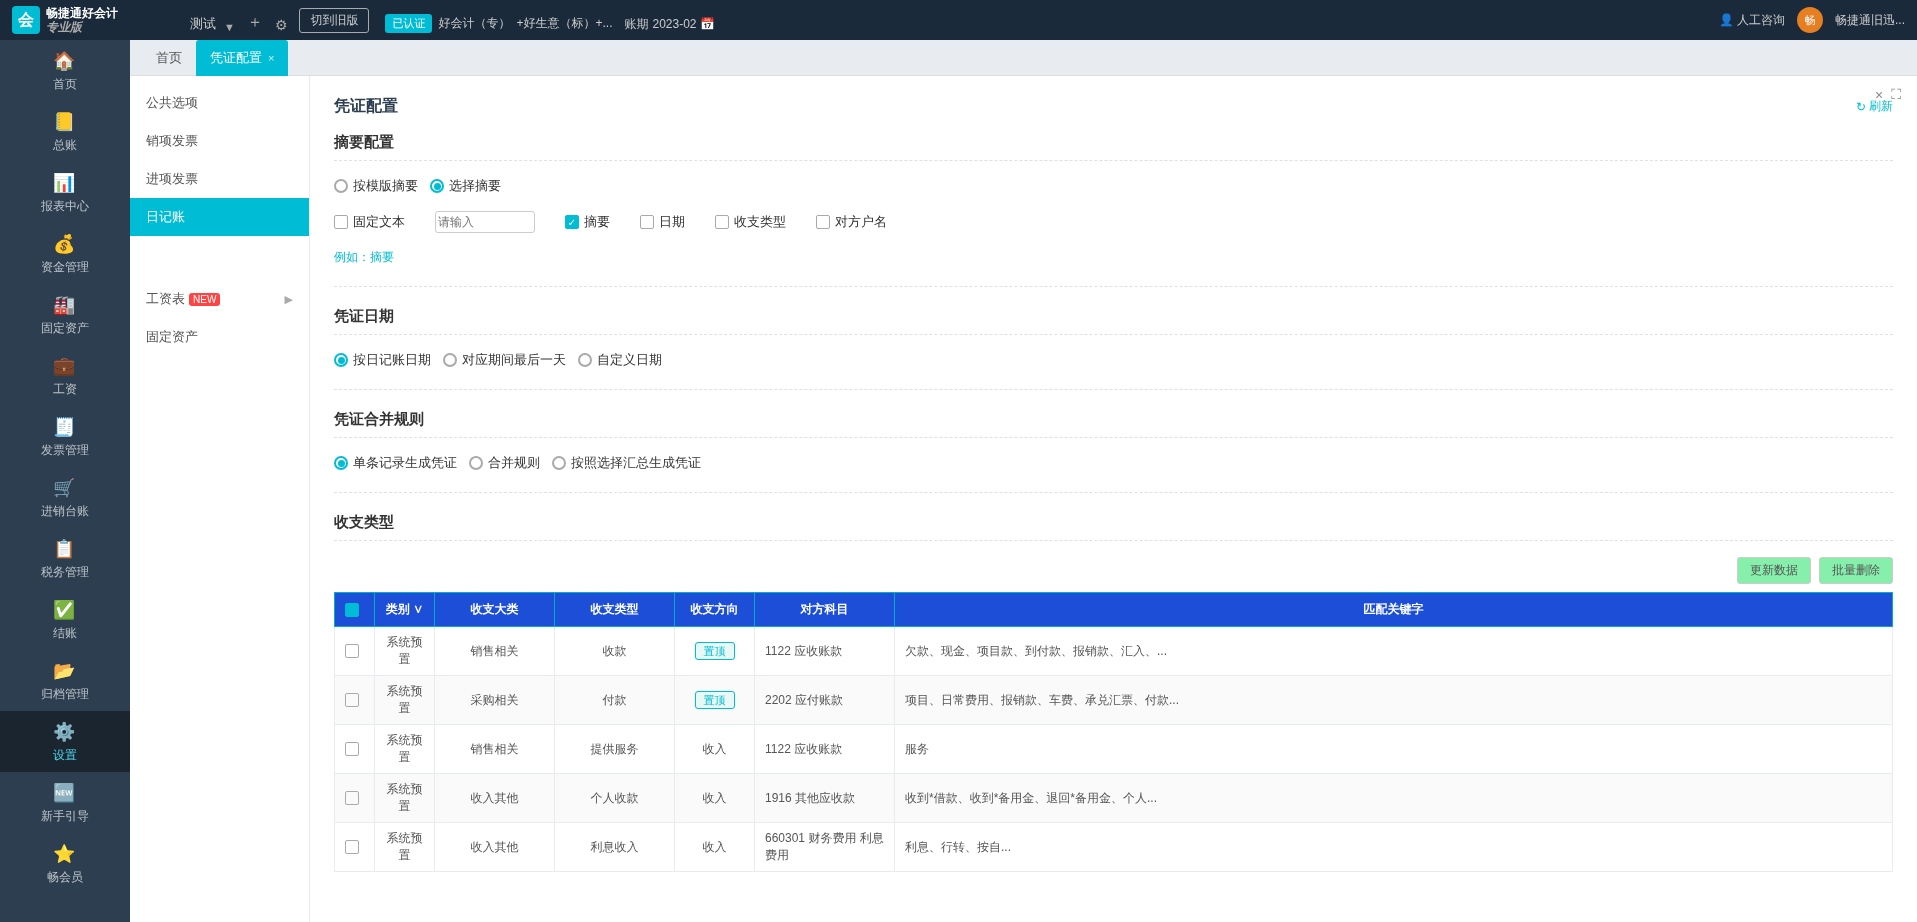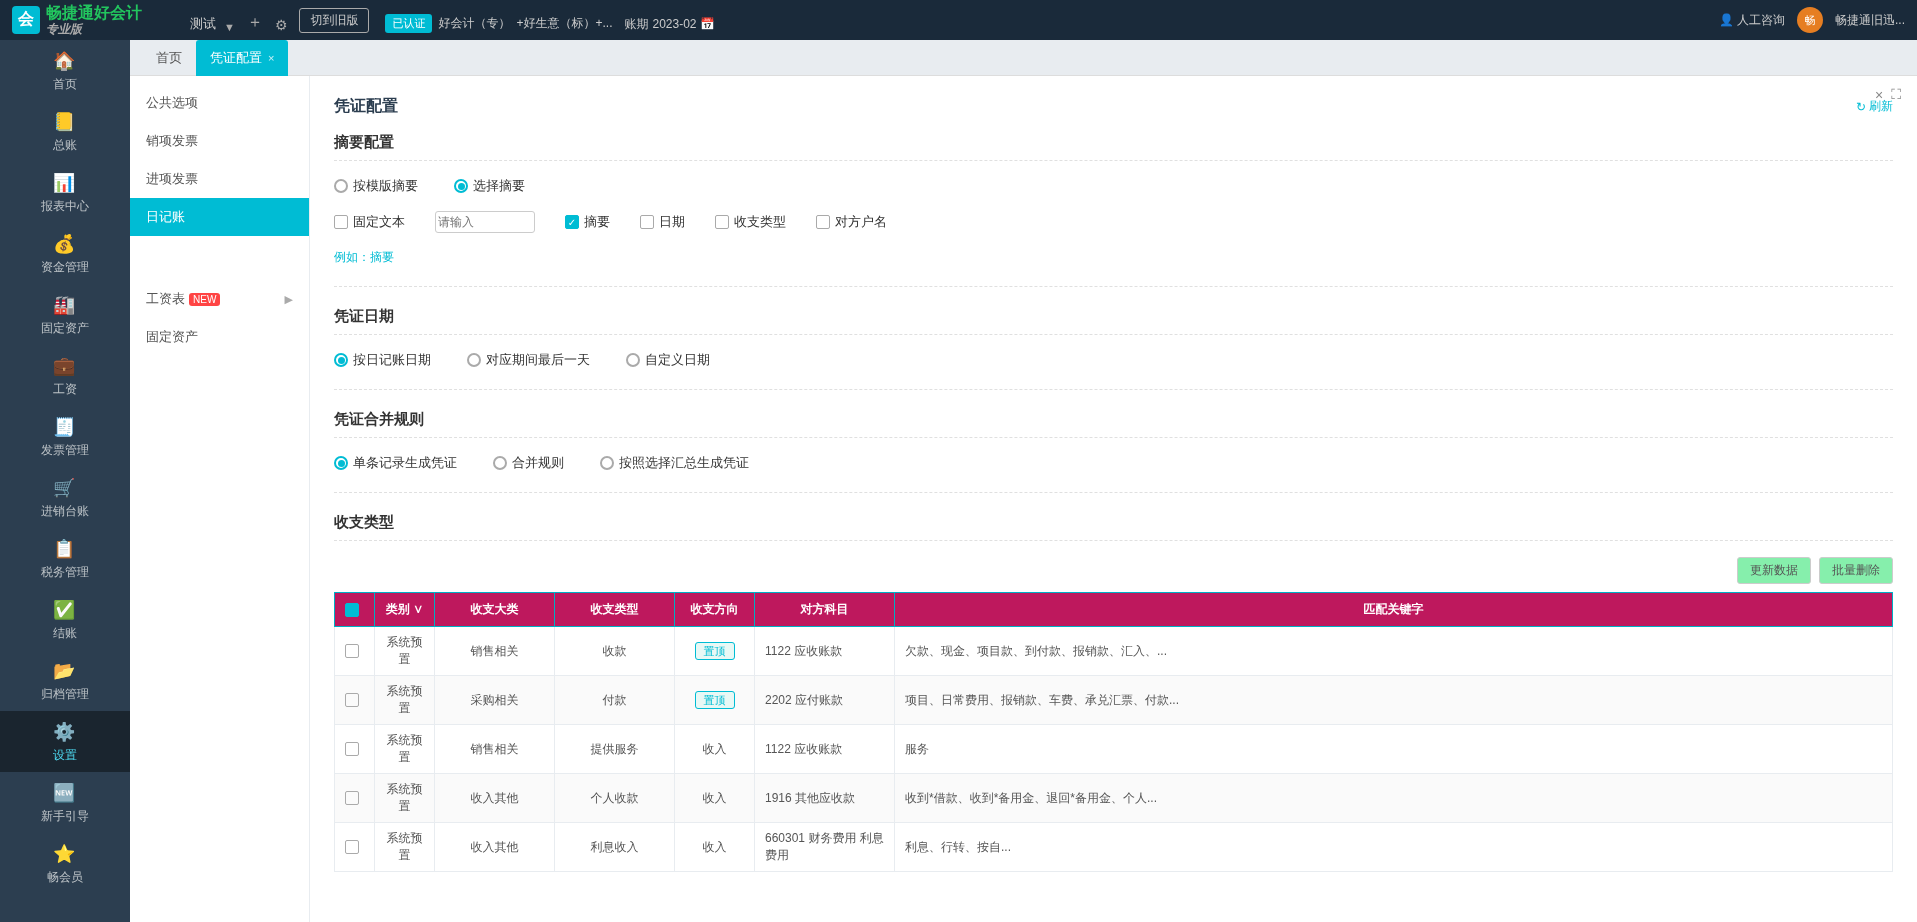--- a/index.html
+++ b/index.html
@@ -185,21 +185,21 @@
       color: #333;
       margin-bottom: 16px;
       padding-bottom: 8px;
       border-bottom: 1px dashed #e0e0e0;
     }
 
     
     .radio-group {
       display: flex;
       align-items: flex-start;
-      gap: 36px;
+      gap: 12px;
       margin-bottom: 16px;
     }
     .radio-item {
       display: flex;
       align-items: center;
       gap: 5px;
       cursor: pointer;
       font-size: 13px;
     }
     .radio-circle {
@@ -278,21 +278,21 @@
       background: #86efac;
       color: #555;
     }
 
     .data-table {
       width: 100%;
       border-collapse: collapse;
       font-size: 12px;
     }
     .data-table th {
-      background: #be185d;
+      background: #1d4ed8;
       color: white;
       padding: 8px 10px;
       text-align: center;
       border: 1px solid #00afc5;
       white-space: nowrap;
     }
     .data-table td {
       padding: 7px 10px;
       text-align: center;
       border: 1px solid #e8ecf0;
@@ -356,21 +356,21 @@
     .col-direction { width: 80px; }
     .col-account { width: 140px; }
   </style>
 </head>
 <body>
 
 <div class="top-header">
   <div class="top-logo">
     <div class="top-logo-icon">会</div>
     <div style="display:flex;flex-direction:column;line-height:1.2;">
-      <span style="font-size:16px;color:#22c55e;">畅捷通好会计</span>
+      <span style="font-size:12px;color:#ffffff;">畅捷通好会计</span>
       <span style="font-size:12px;color:#aaa;font-style:italic;">专业版</span>
     </div>
   </div>
 
   <div class="top-nav-area">
     <span class="top-nav-text">测试</span>
     <span class="top-nav-arrow">▼</span>
     <span class="top-nav-add">＋</span>
     <span class="top-nav-gear">⚙</span>
     <button class="top-btn-old">切到旧版</button>

